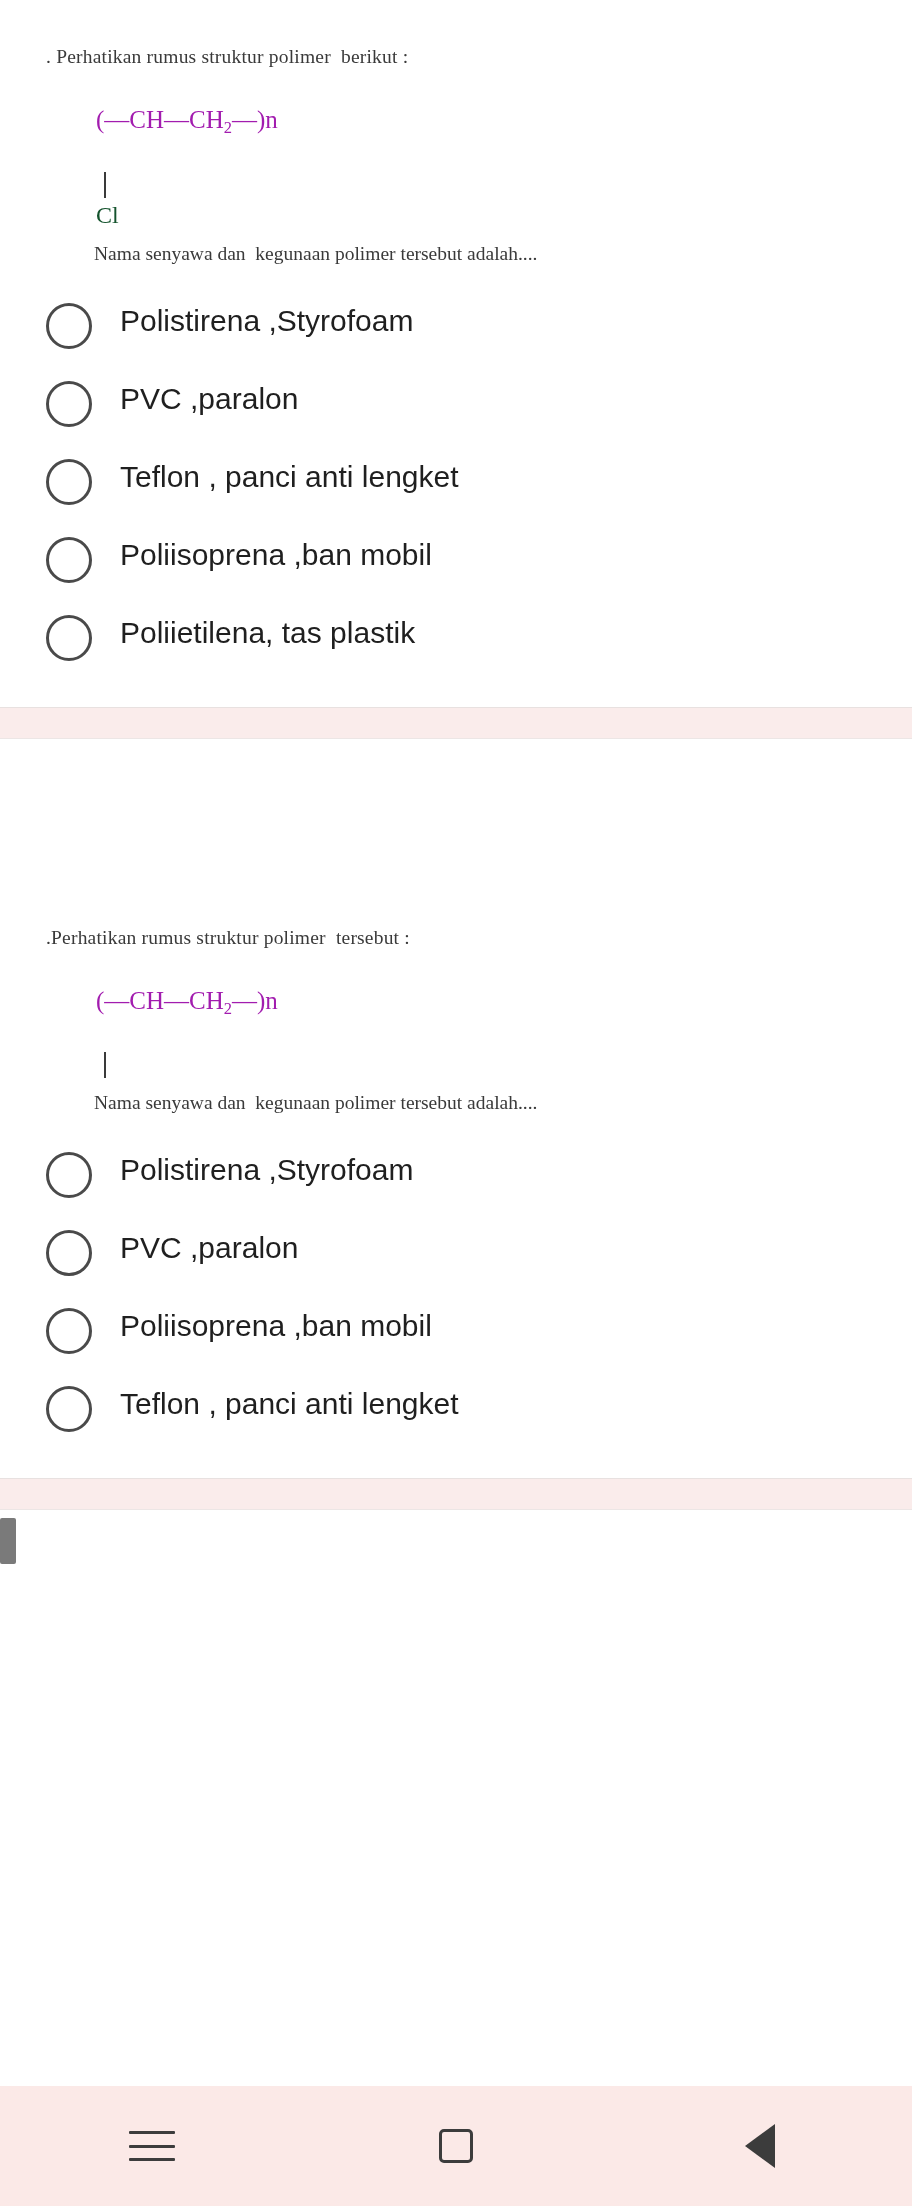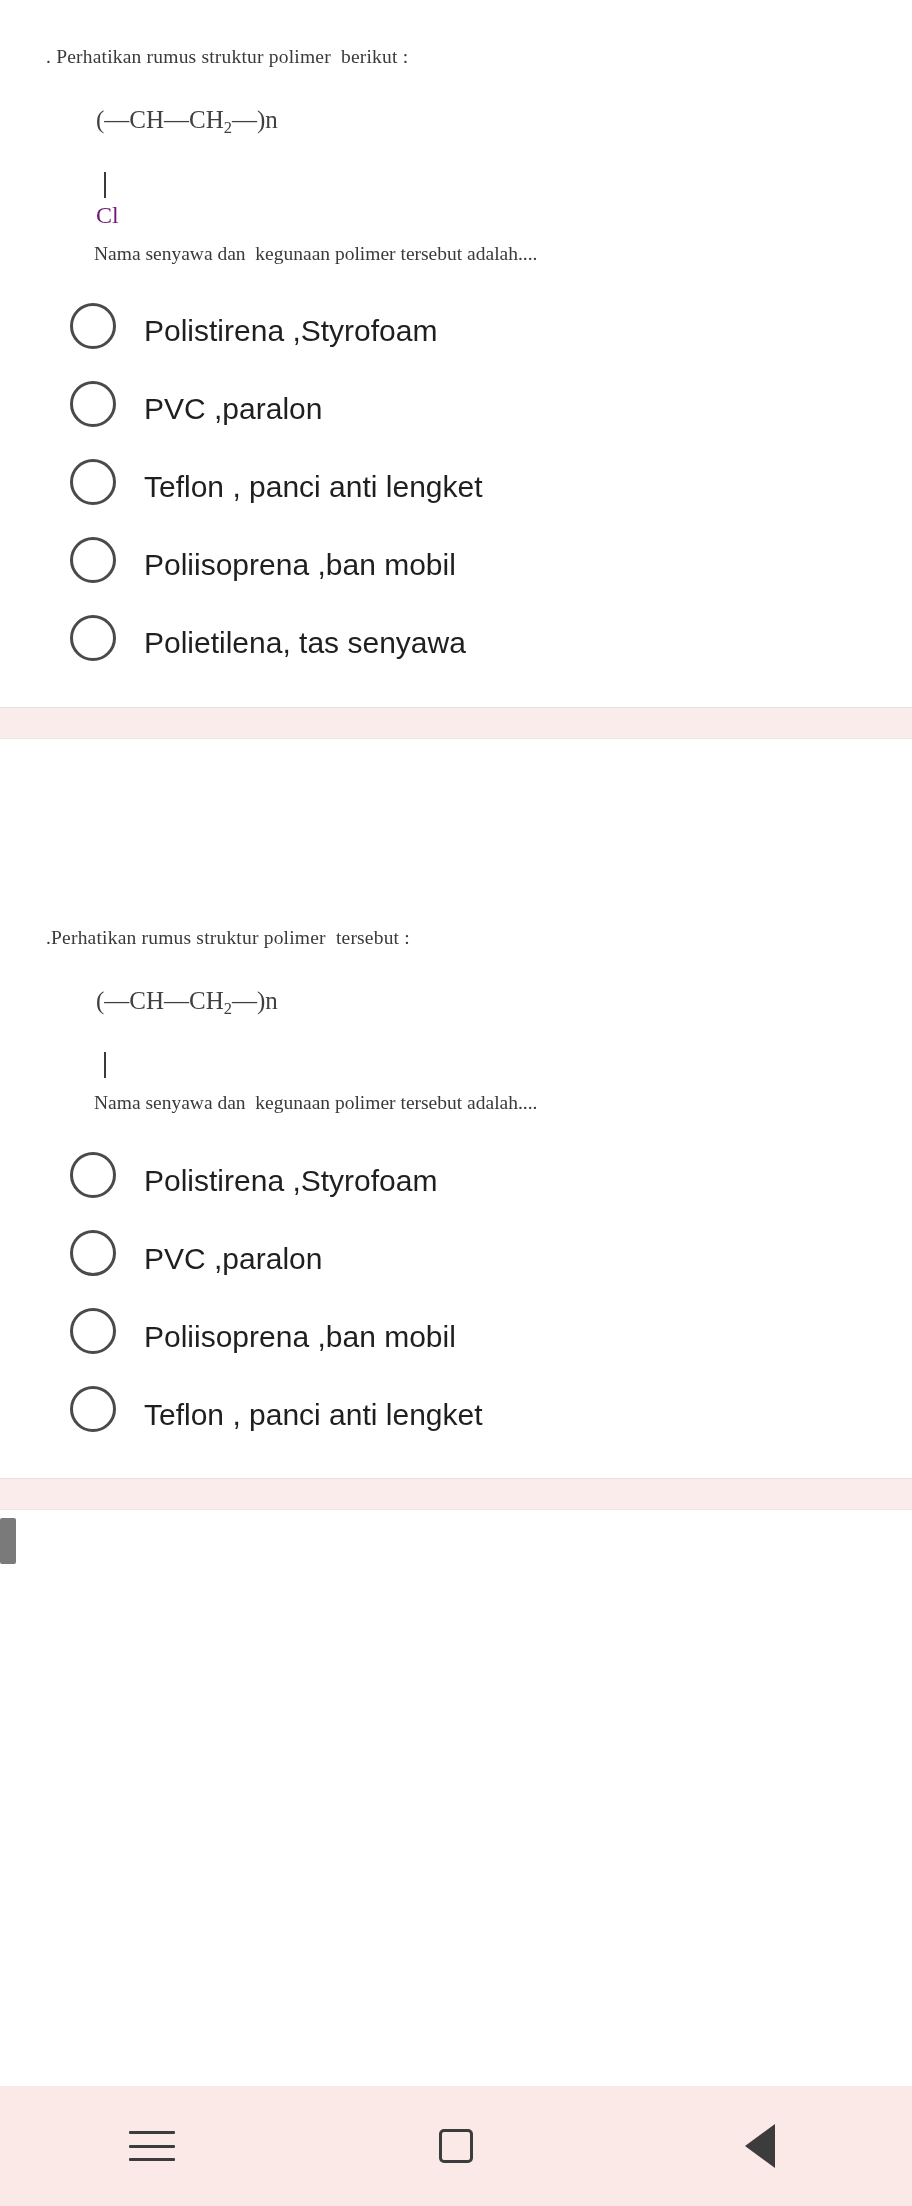--- a/index.html
+++ b/index.html
@@ -43,41 +43,41 @@
     font-family: "Liberation Serif", serif;
     font-size: 19.5px;
     letter-spacing: 0.2px;
     color: #3a3a3a;
     white-space: pre;
   }
 
   .formula {
     font-family: "Liberation Serif", serif;
     font-size: 25px;
-    color: #404040;
+    color: #a21caf;
     margin-top: 10px;
     white-space: pre;
   }
   .formula sub {
     font-size: 0.66em;
     vertical-align: -0.28em;
   }
 
   .bond-stick {
     margin-top: 6px;
     margin-left: 58px;
     width: 1.5px;
     height: 26px;
     background: #3a3a3a;
   }
 
   .substituent {
     font-family: "Liberation Serif", serif;
     font-size: 24px;
-    color: #701a75;
+    color: #14532d;
     margin-top: 4px;
     margin-left: 50px;
     white-space: pre;
   }
   .substituent sub {
     font-size: 0.66em;
     vertical-align: -0.28em;
   }
 
   .stem-tail {
@@ -89,22 +89,22 @@
     margin-left: 48px;
   }
 
   
   .options {
     padding: 22px 0 30px 0;
   }
 
   .option-row {
     display: flex;
-    align-items: flex-end;
-    padding: 16px 70px;
+    align-items: flex-start;
+    padding: 16px 46px;
     min-height: 60px;
     box-sizing: border-box;
     background: transparent;
   }
 
   .radio {
     width: 46px;
     height: 46px;
     border-radius: 50%;
     border: 3px solid #4a4a4a;
@@ -234,21 +234,21 @@
         <div class="option-label">Teflon , panci anti lengket</div>
       </div>
 
       <div class="option-row">
         <div class="radio"></div>
         <div class="option-label">Poliisoprena ,ban mobil</div>
       </div>
 
       <div class="option-row">
         <div class="radio"></div>
-        <div class="option-label">Polietilena, tas senyawa</div>
+        <div class="option-label">Poliietilena, tas plastik</div>
       </div>
 
     </div>
   </div>
 
   <div class="separator"></div>
 
   <div class="gap-white" style="height:160px;"></div>
 
   <div class="card">

